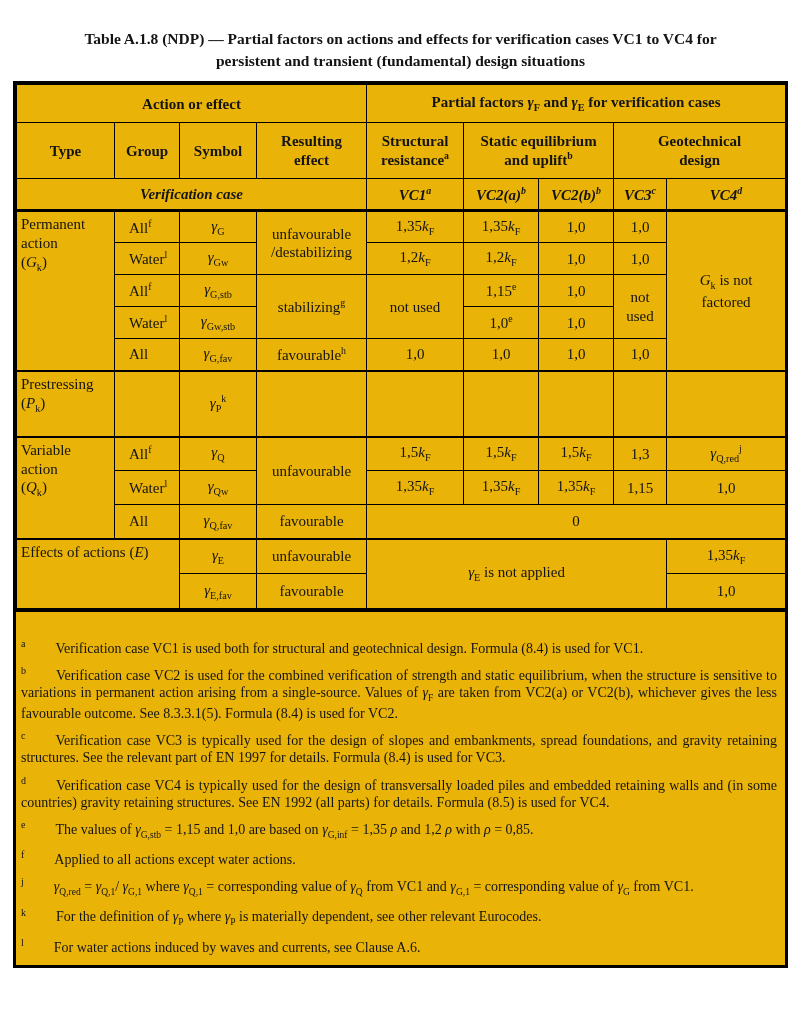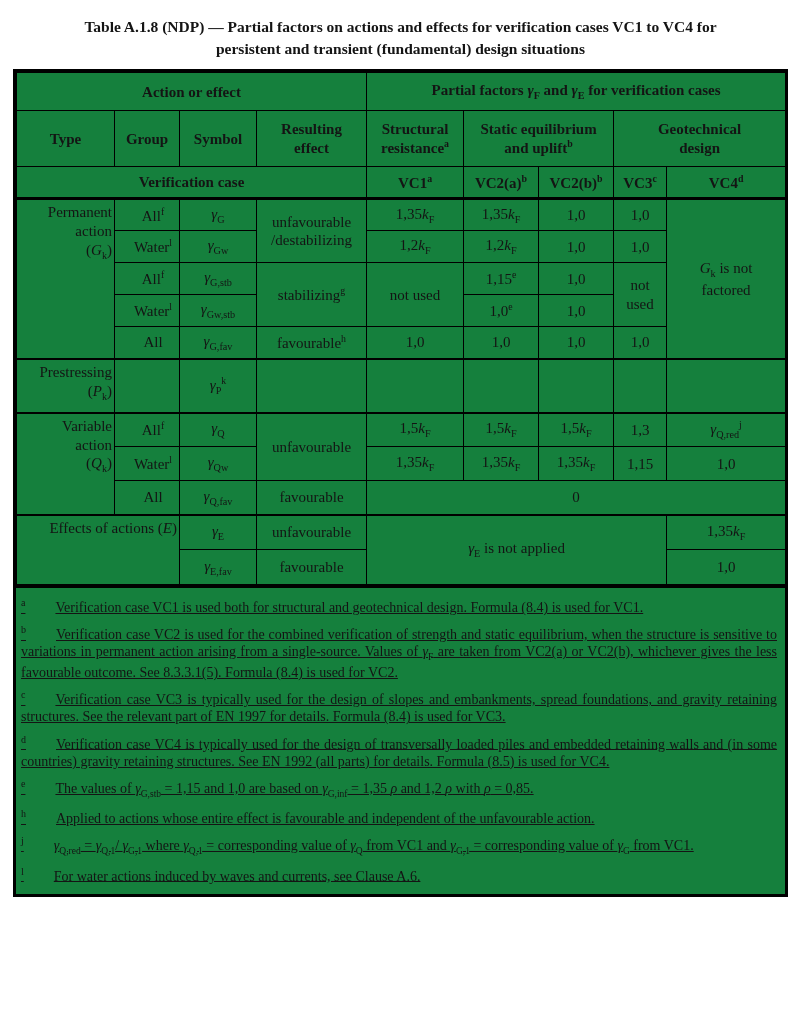--- a/index.html
+++ b/index.html
@@ -1,32 +1,32 @@
 <!DOCTYPE html>
 <html><head>
 <meta charset="utf-8">
 <style>
   html,body{margin:0;padding:0;background:#ffffff;}
   body{width:801px;height:1024px;overflow:hidden;font-family:"Liberation Serif","DejaVu Serif",serif;color:#141414;}
   .page{padding:12px 13px 0 13px;}
-  .title{text-align:center;font-weight:bold;font-size:15.5px;line-height:1.4;margin:4px 2px 10px 2px;}
-  .frame{border:3px solid #000;background:#15803d;}
+  .title{text-align:center;font-weight:bold;font-size:15.5px;line-height:1.4;margin:16px 2px 10px 2px;}
+  .frame{border:3px solid #000;background:#eab308;}
   table{border-collapse:collapse;width:100%;table-layout:fixed;}
   th,td{border:1px solid #000;text-align:center;vertical-align:middle;padding:1px 2px;font-size:15px;overflow:hidden;}
   th{font-weight:bold;line-height:1.25;}
   td{line-height:1.25;}
-  td.type{text-align:right;vertical-align:top;padding:3px 2px 2px 4px;}
-  td.group{text-align:center;padding:2px 2px 2px 14px;}
+  td.type{text-align:left;vertical-align:top;padding:3px 2px 2px 4px;}
+  td.group{text-align:left;padding:2px 2px 2px 14px;}
   tr.hdr1{height:38px;} tr.hdr2{height:56px;} tr.hdr3{height:32px;}
-  tr.rp{height:32px;} tr.rpre{height:54px;margin-top:35px;} tr.rv{height:34px;margin-top:20px;} tr.re{height:35px;}
+  tr.rp{height:32px;} tr.rpre{height:66px;margin-top:35px;} tr.rv{height:34px;margin-top:20px;} tr.re{height:35px;}
   tr.sec>td{border-top:2px solid #000;}
-  tr.hdr3>*{border-bottom:3px solid #000;}
+  tr.hdr3>*{border-bottom:3px solid #000;font-style:italic;}
   sub{font-size:68%;} sup{font-size:66%;}
   i{font-style:italic;}
-  .footnotes{border-top:3px solid #000;padding:1px 8px 9px 5px;text-decoration:underline;}
+  .footnotes{border-top:3px solid #000;padding:18px 8px 9px 5px;}
   .fn{margin-top:8px;text-align:justify;font-size:14px;line-height:1.24;}
   .fn-marker{font-size:10px;vertical-align:super;}
   .fn-gap{display:inline-block;width:30px;}
 </style>
 </head>
 <body>
 
 <div class="page">
   <div class="title">Table A.1.8 (NDP) — Partial factors on actions and effects for verification cases VC1 to VC4 for<br>persistent and transient (fundamental) design situations</div>
 
@@ -166,18 +166,19 @@
       </tr>
     </tbody>
       </table>
 
     <div class="footnotes">
       <div class="fn"><span class="fn-marker">a</span><span class="fn-gap"></span><span>Verification case VC1 is used both for structural and geotechnical design. Formula (8.4) is used for VC1.</span></div>
       <div class="fn"><span class="fn-marker">b</span><span class="fn-gap"></span><span>Verification case VC2 is used for the combined verification of strength and static equilibrium, when the structure is sensitive to variations in permanent action arising from a single-source. Values of <i>γ</i><sub>F</sub> are taken from VC2(a) or VC2(b), whichever gives the less favourable outcome. See 8.3.3.1(5). Formula (8.4) is used for VC2.</span></div>
       <div class="fn"><span class="fn-marker">c</span><span class="fn-gap"></span><span>Verification case VC3 is typically used for the design of slopes and embankments, spread foundations, and gravity retaining structures. See the relevant part of EN 1997 for details. Formula (8.4) is used for VC3.</span></div>
       <div class="fn"><span class="fn-marker">d</span><span class="fn-gap"></span><span>Verification case VC4 is typically used for the design of transversally loaded piles and embedded retaining walls and (in some countries) gravity retaining structures. See EN 1992 (all parts) for details. Formula (8.5) is used for VC4.</span></div>
       <div class="fn"><span class="fn-marker">e</span><span class="fn-gap"></span><span>The values of <i>γ</i><sub>G,stb</sub> = 1,15 and 1,0 are based on <i>γ</i><sub>G,inf</sub> = 1,35 <i>ρ</i> and 1,2 <i>ρ</i> with <i>ρ</i> = 0,85.</span></div>
-      <div class="fn"><span class="fn-marker">h</span><span class="fn-gap"></span><span>Applied to actions whose entire effect is favourable and independent of the unfavourable action.</span></div>
+      <div class="fn"><span class="fn-marker">f</span><span class="fn-gap"></span><span>Applied to all actions except water actions.</span></div>
       <div class="fn"><span class="fn-marker">j</span><span class="fn-gap"></span><span><i>γ</i><sub>Q,red</sub> = <i>γ</i><sub>Q,1</sub>/ <i>γ</i><sub>G,1</sub> where <i>γ</i><sub>Q,1</sub> = corresponding value of <i>γ</i><sub>Q</sub> from VC1 and <i>γ</i><sub>G,1</sub> = corresponding value of <i>γ</i><sub>G</sub> from VC1.</span></div>
+      <div class="fn"><span class="fn-marker">k</span><span class="fn-gap"></span><span>For the definition of <i>γ</i><sub>P</sub> where <i>γ</i><sub>P</sub> is materially dependent, see other relevant Eurocodes.</span></div>
       <div class="fn"><span class="fn-marker">l</span><span class="fn-gap"></span><span>For water actions induced by waves and currents, see Clause A.6.</span></div>
     </div>
   </div>
 </div>
 
 </body></html>

